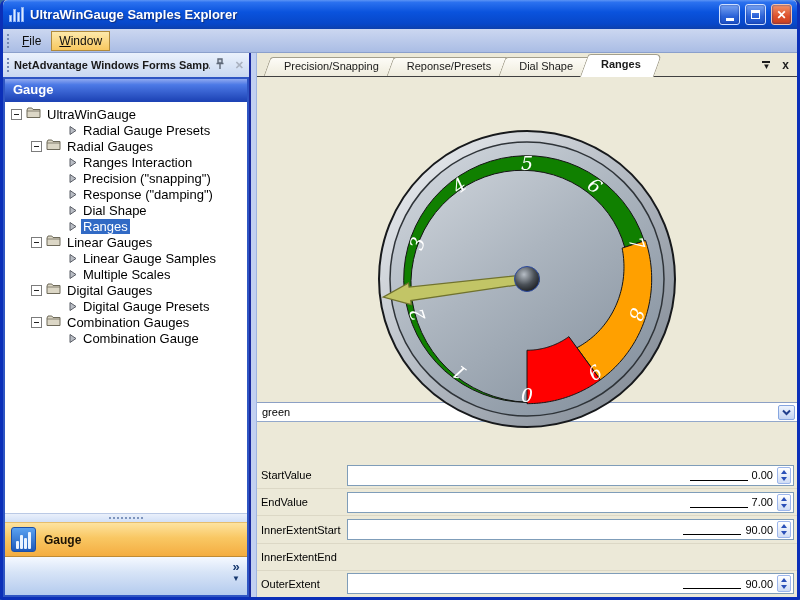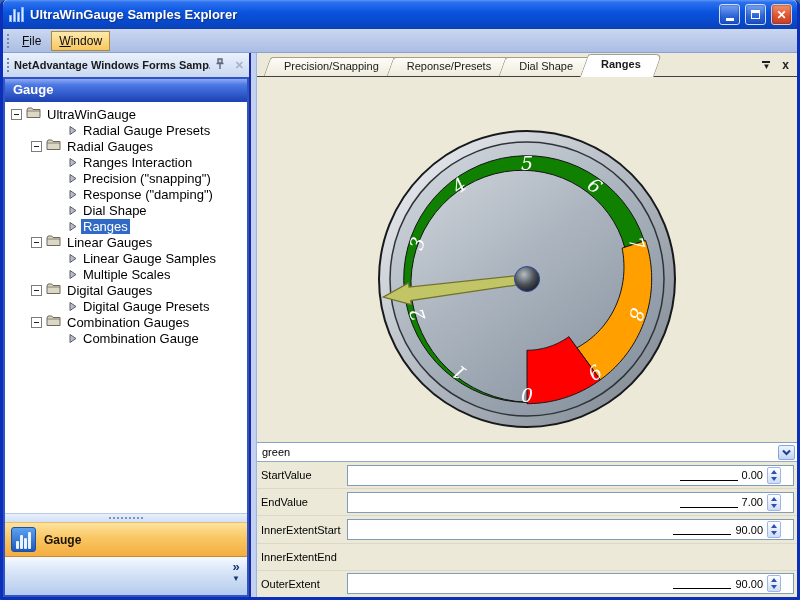--- a/index.html
+++ b/index.html
@@ -87,26 +87,26 @@
 
   .gauge-area { flex:1; position:relative; background:#ece9d8; }
   .gauge-svg { position:absolute; left:50%; top:52px; margin-left:-150px; }
 
   
   .combo-row { height:20px; flex:0 0 20px; display:flex; align-items:center; background:#fff;
     border-top:1px solid #8ca0c4; border-bottom:1px solid #93a8cb; font-size:11px; padding-left:5px; }
   .combo-value { flex:1; color:#000; }
   .combo-btn { width:17px; height:15px; margin-right:2px; border:1px solid #87a6e0; border-radius:2px;
     background:linear-gradient(180deg,#eef4fd,#c3d4f3); display:flex; align-items:center; justify-content:center; }
-  .props { height:135px; flex:0 0 135px; display:flex; flex-direction:column; background:#ece9d8; }
+  .props { height:135px; flex:0 0 135px; display:flex; flex-direction:column; background:#ece9d8;margin-top:40px; }
   .prop-row { flex:1; display:flex; align-items:center; border-bottom:1px solid #dcd8c6; }
   .prop-row:last-child { border-bottom:none; }
   .prop-label { width:90px; flex:0 0 90px; font-size:11px; color:#000; padding-left:4px; }
   .prop-field { flex:1; height:21px; margin-right:3px; background:#fff; border:1px solid #7f9db9;
-    display:flex; align-items:center; justify-content:flex-end; gap:4px; padding:0 12px 0 4px; }
+    display:flex; align-items:center; justify-content:flex-end; gap:4px; padding:0 2px 0 4px; }
   .prop-underline { width:58px; height:11px; border-bottom:1px solid #000; }
   .prop-value { font-size:11px; color:#000; }
   .spinner { width:14px; height:17px; border:1px solid #9cb6ec; border-radius:2px;
     background:linear-gradient(180deg,#ffffff,#cfdcf4); display:flex; flex-direction:column;
     align-items:center; justify-content:center; gap:3px; }
   .tri-up { width:0; height:0; border-left:3px solid transparent; border-right:3px solid transparent; border-bottom:4px solid #2a50b8; }
   .tri-down { width:0; height:0; border-left:3px solid transparent; border-right:3px solid transparent; border-top:4px solid #2a50b8; }
 </style>
 </head>
 <body>

